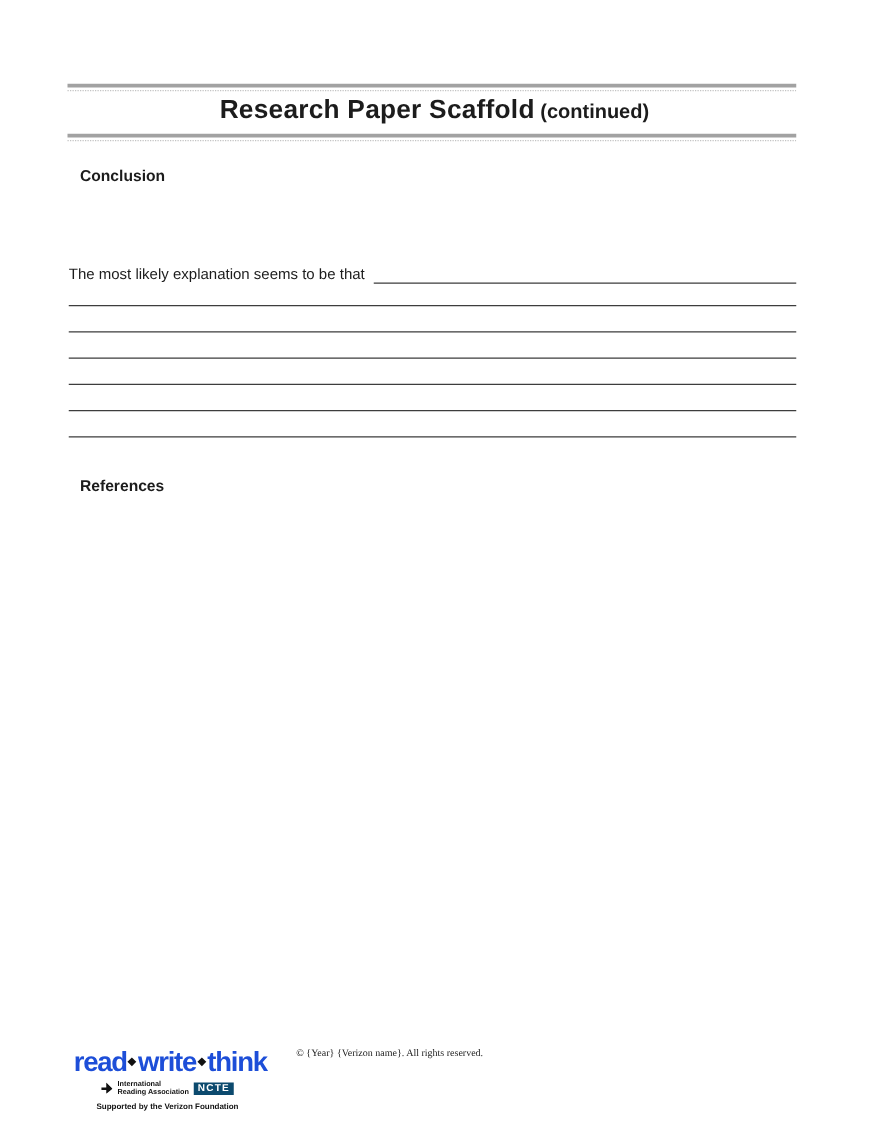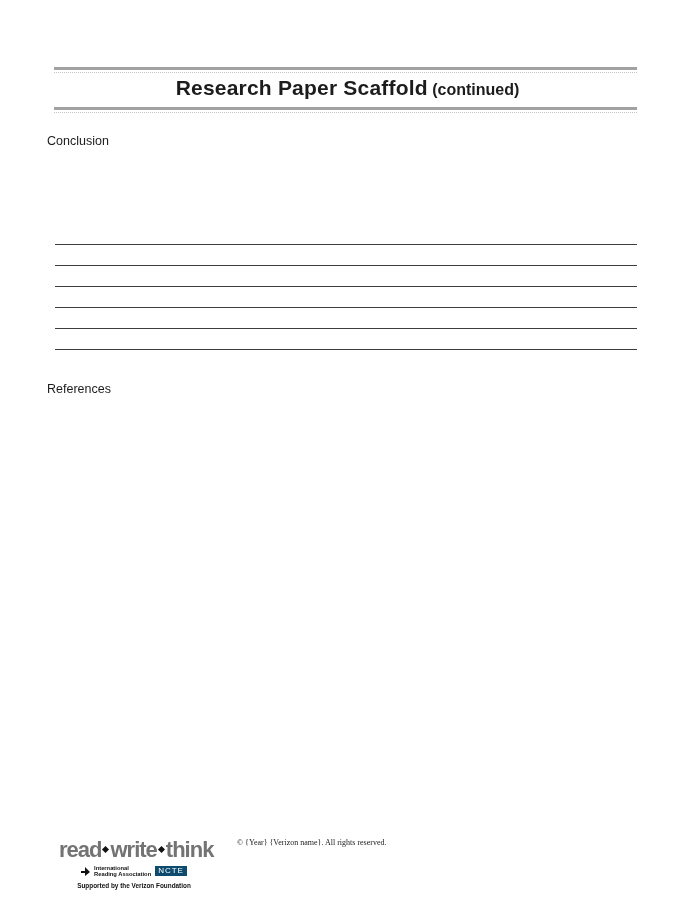--- a/index.html
+++ b/index.html
@@ -22,22 +22,22 @@
 
   .title-line {
     position:absolute; top:60px; left:54px; width:587px;
     text-align:center; white-space:nowrap;
   }
   .title-main   { font-size:21px; font-weight:700; letter-spacing:0.2px; }
   .title-suffix { font-size:16px; font-weight:700; }
 
   
   .h-section {
-    position:absolute; left:47px;
-    font-size:12.5px; font-weight:400;text-align:right;
+    position:absolute; left:64px;
+    font-size:12.5px; font-weight:700;text-align:right;
   }
   .body-text { font-size:12px; }
 
   .question-line { position:absolute; left:55px; top:158px; white-space:nowrap; }
   .question-line .it { font-style:italic; }
 
   .prompt-row {
     position:absolute; left:55px; top:196px; width:586px;
     display:flex; align-items:stretch;
   }
@@ -52,35 +52,35 @@
 
   .references-body {
     position:absolute; left:55px; top:385px; width:588px;
     font-size:12px; line-height:21px;
   }
 
   
   .rwt-logo { position:absolute; left:59px; top:823px; width:150px; text-align:center; }
   .rwt-word-row {
     font-weight:700; font-size:22px; line-height:22px;
-    letter-spacing:-1px; color:#737373; white-space:nowrap;text-align:right;
+    letter-spacing:-1px; color:#1d4ed8; white-space:nowrap;text-align:right;
   }
   .rwt-diamond {
     display:inline-block; width:5px; height:5px; background:#111;
     transform:rotate(45deg); margin:0 2px 3px 2px; vertical-align:middle;
   }
   .rwt-orgs {
     margin-top:1px; display:flex; align-items:center; justify-content:center; gap:4px;
   }
   .ira-icon { flex:0 0 auto; }
   .ira-text {
     font-size:5.8px; line-height:6px; font-weight:700; text-align:left; color:#111;
   }
   .ncte-badge {
-    background:#0c4a6e; color:#fff; font-weight:400; font-size:8px;
+    background:#0c4a6e; color:#fff; font-weight:700; font-size:8px;
     line-height:10px; padding:0 3px; letter-spacing:1px;
   }
   .rwt-support {
     margin-top:2px; font-size:6.4px; font-weight:700; color:#111; white-space:nowrap;
   }
 
   .copyright {
     position:absolute; left:237px; top:821px;
     font-family:"Liberation Serif", serif;
     font-size:8px; line-height:11.5px; color:#222; white-space:nowrap;
@@ -102,20 +102,24 @@
   </div>
 
   <div class="rule rule-bottom">
     <div class="thick"></div>
       <div class="thin"></div>
   </div>
 
   <div class="h-section" style="top:118px;">Conclusion</div>
 
 
+  <div class="prompt-row">
+    <span class="prompt-text">The most likely explanation seems to be that</span>
+    <span class="fill"></span>
+  </div>
 
   <div class="write-lines">
       <div class="write-line"></div>
       <div class="write-line"></div>
       <div class="write-line"></div>
       <div class="write-line"></div>
       <div class="write-line"></div>
       <div class="write-line"></div>
     </div>
 

